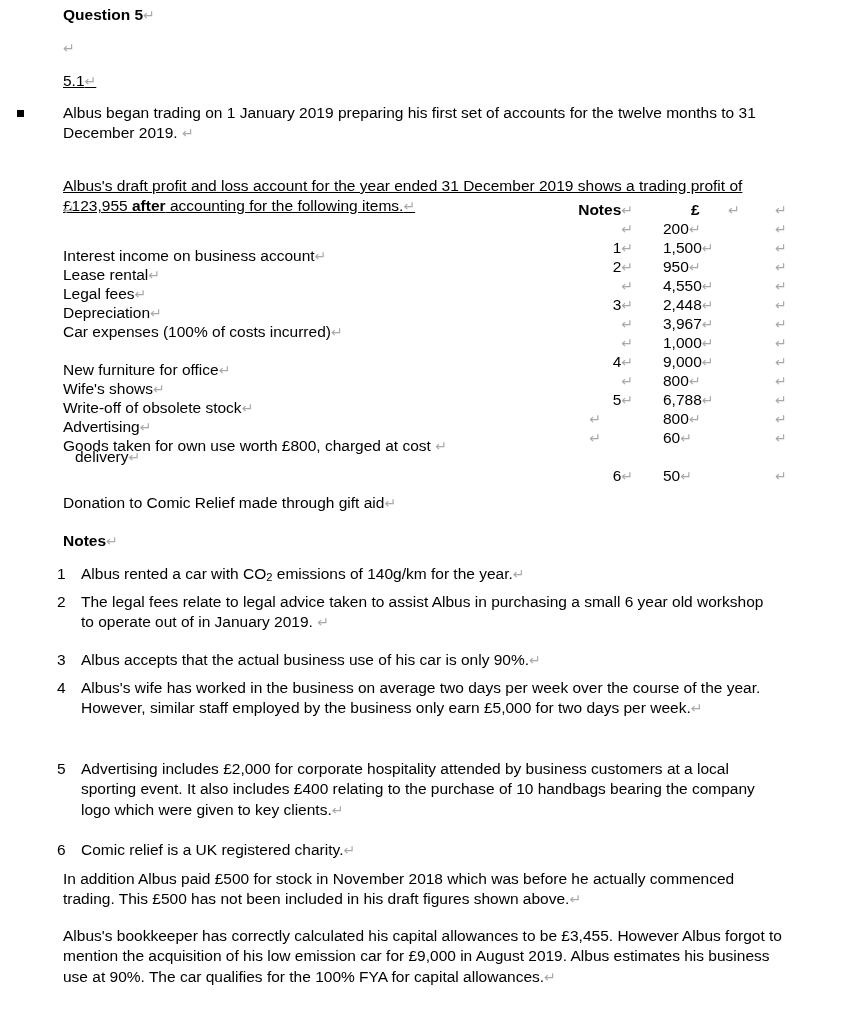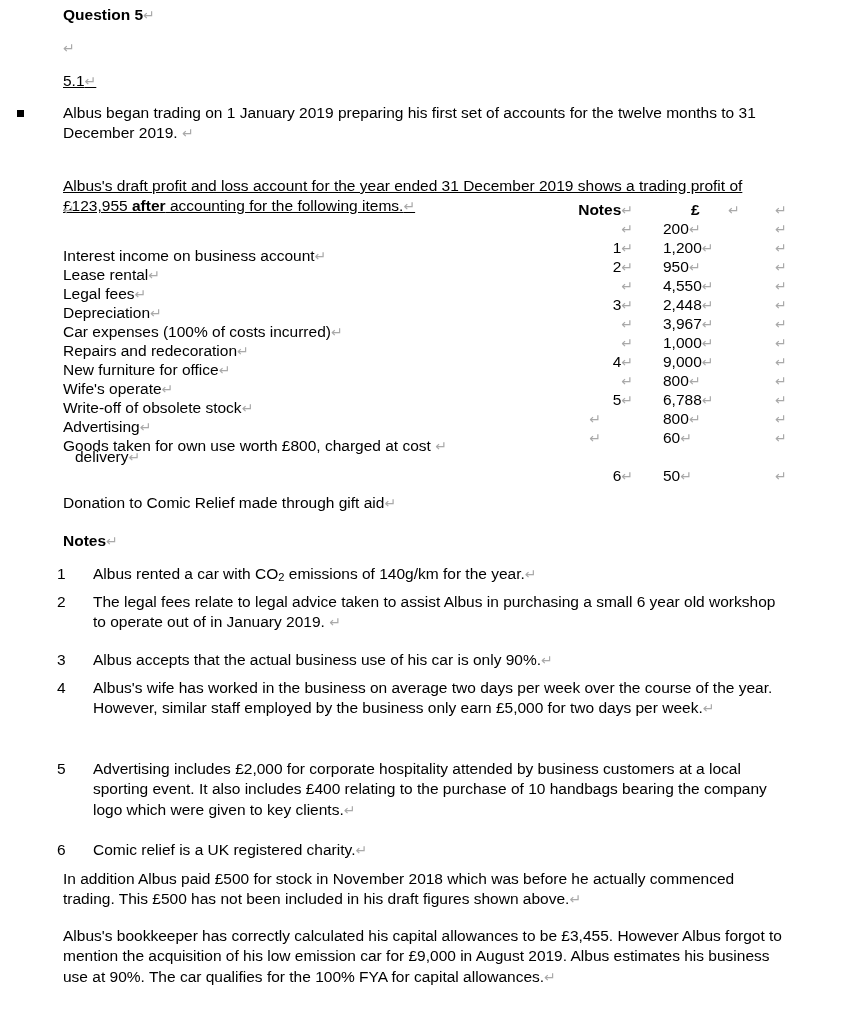--- a/index.html
+++ b/index.html
@@ -157,21 +157,21 @@
     width: 722px;
   }
   .note-num {
     position: absolute;
     left: 0;
     top: 0;
     width: 22px;
     text-align: left;
   }
   .note-body {
-    margin-left: 36px;
+    margin-left: 24px;
     display: block;
   }
   .n1 { top: 564px; }
   .n2 { top: 592px; }
   .n3 { top: 650px; }
   .n4 { top: 678px; }
   .n5 { top: 759px; }
   .n6 { top: 840px; }
 
   
@@ -234,21 +234,21 @@
     <div class="tbl-row">
       <span class="c-label"><span>Interest income on business account</span><span class="pil">↵</span></span>
       <span class="c-note"><span></span><span class="pil">↵</span></span>
       <span class="c-amt"><span>200</span><span class="pil">↵</span></span>
       <span class="c-end"><span class="pil">↵</span></span>
     </div>
 
     <div class="tbl-row">
       <span class="c-label"><span>Lease rental</span><span class="pil">↵</span></span>
       <span class="c-note"><span>1</span><span class="pil">↵</span></span>
-      <span class="c-amt"><span>1,200</span><span class="pil">↵</span></span>
+      <span class="c-amt"><span>1,500</span><span class="pil">↵</span></span>
       <span class="c-end"><span class="pil">↵</span></span>
     </div>
 
     <div class="tbl-row">
       <span class="c-label"><span>Legal fees</span><span class="pil">↵</span></span>
       <span class="c-note"><span>2</span><span class="pil">↵</span></span>
       <span class="c-amt"><span>950</span><span class="pil">↵</span></span>
       <span class="c-end"><span class="pil">↵</span></span>
     </div>
 
@@ -260,35 +260,34 @@
     </div>
 
     <div class="tbl-row">
       <span class="c-label"><span>Car expenses (100% of costs incurred)</span><span class="pil">↵</span></span>
       <span class="c-note"><span>3</span><span class="pil">↵</span></span>
       <span class="c-amt"><span>2,448</span><span class="pil">↵</span></span>
       <span class="c-end"><span class="pil">↵</span></span>
     </div>
 
     <div class="tbl-row">
-      <span class="c-label"><span>Repairs and redecoration</span><span class="pil">↵</span></span>
       <span class="c-note"><span></span><span class="pil">↵</span></span>
       <span class="c-amt"><span>3,967</span><span class="pil">↵</span></span>
       <span class="c-end"><span class="pil">↵</span></span>
     </div>
 
     <div class="tbl-row">
       <span class="c-label"><span>New furniture for office</span><span class="pil">↵</span></span>
       <span class="c-note"><span></span><span class="pil">↵</span></span>
       <span class="c-amt"><span>1,000</span><span class="pil">↵</span></span>
       <span class="c-end"><span class="pil">↵</span></span>
     </div>
 
     <div class="tbl-row">
-      <span class="c-label"><span>Wife's operate</span><span class="pil">↵</span></span>
+      <span class="c-label"><span>Wife's shows</span><span class="pil">↵</span></span>
       <span class="c-note"><span>4</span><span class="pil">↵</span></span>
       <span class="c-amt"><span>9,000</span><span class="pil">↵</span></span>
       <span class="c-end"><span class="pil">↵</span></span>
     </div>
 
     <div class="tbl-row">
       <span class="c-label"><span>Write-off of obsolete stock</span><span class="pil">↵</span></span>
       <span class="c-note"><span></span><span class="pil">↵</span></span>
       <span class="c-amt"><span>800</span><span class="pil">↵</span></span>
       <span class="c-end"><span class="pil">↵</span></span>

